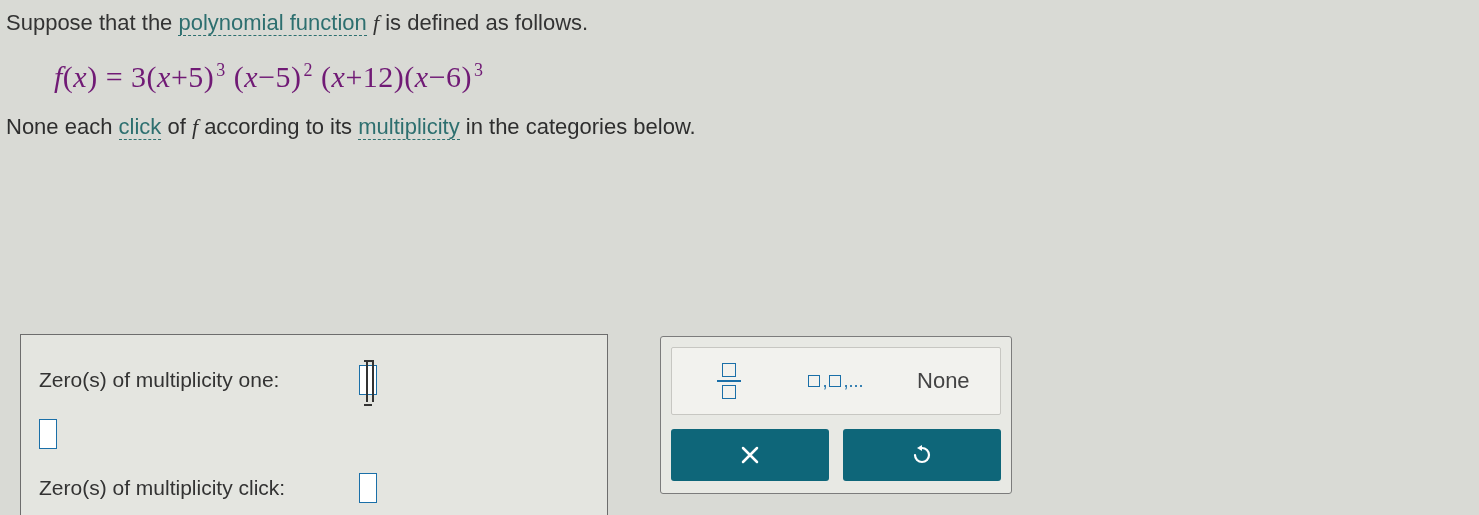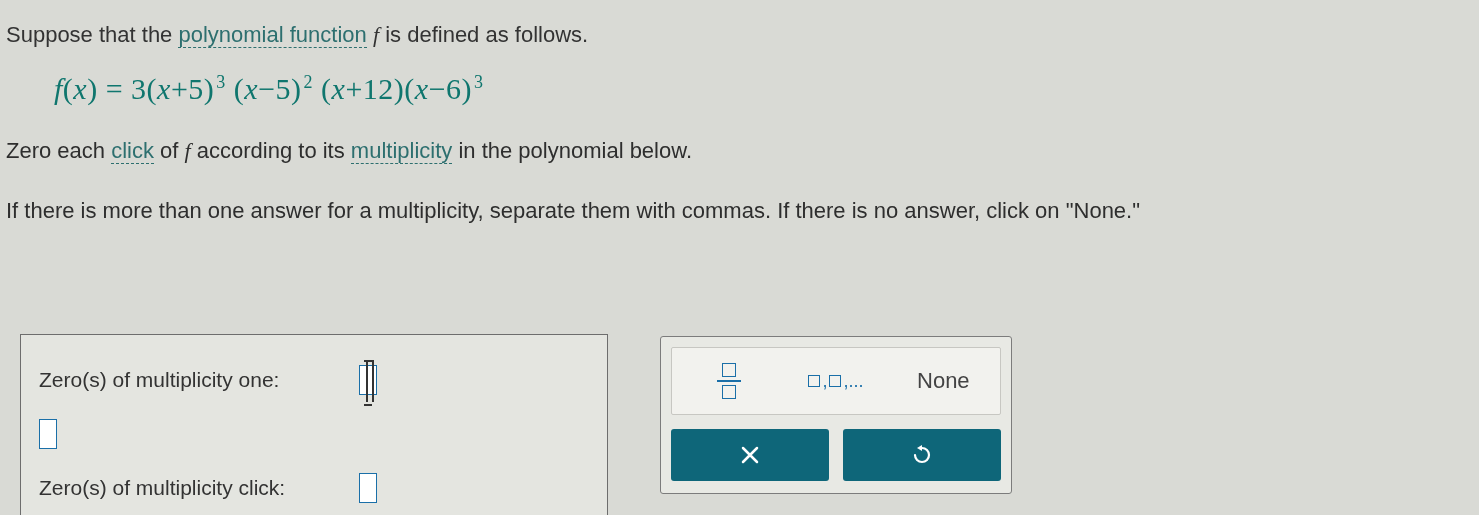--- a/index.html
+++ b/index.html
@@ -6,41 +6,41 @@
   body {
     font-family: Arial, Helvetica, sans-serif;
     background: #d9dad5;
     width: 1479px;
     height: 515px;
     color: #2e2e2e;
     overflow: hidden;
     position: relative;
   }
   .content {
-    padding: 20px 6px 0 6px;
+    padding: 8px 6px 0 6px;
   }
   .line1 {
     font-size: 22px;
     color: #333;
     margin-bottom: 24px;
     margin-top: 2px;
   }
   .link {
     color: #2d6f6f;
     text-decoration: none;
     border-bottom: 1px dashed #2d6f6f;
     padding-bottom: 0;
   }
   .ital { font-style: italic; font-family: 'Times New Roman', serif; }
   .equation {
     font-family: 'Times New Roman', serif;
     font-size: 30px;
     font-style: italic;
-    margin: 18px 0 32px 48px;
-    color: #0f766e;
+    margin: 18px 0 20px 48px;
+    color: #701a75;
     letter-spacing: 0.5px;
   }
   .equation sup { font-size: 18px; font-style: normal; vertical-align: super; margin-left:2px;}
   .equation .n { font-style: normal; }
   .line2 { font-size: 22px; margin-bottom: 34px; }
   .line3 { font-size: 22px; margin-bottom: 20px; }
 
   .answer-box {
     position: absolute;
     left: 20px;
@@ -149,24 +149,23 @@
 <div class="content">
   <p class="line1">
     <span>Suppose that the </span><a class="link">polynomial function</a><span> </span><span class="ital">f</span><span> is defined as follows.</span>
   </p>
 
   <div class="equation" title="f(x) = 3(x+5)^3 (x−5)^2 (x+12)(x−6)^3">
     f<span class="n">(</span>x<span class="n">) = 3(</span>x<span class="n">+5)</span><sup>3</sup> <span class="n">(</span>x<span class="n">−5)</span><sup>2</sup> <span class="n">(</span>x<span class="n">+12)(</span>x<span class="n">−6)</span><sup>3</sup>
   </div>
 
   <p class="line2">
-    <span>Zero each </span><a class="link">click</a><span> of </span><span class="ital">f</span><span> according to its </span><a class="link">multiplicity</a><span> in the polynomial below.</span>
+    <span>None each </span><a class="link">click</a><span> of </span><span class="ital">f</span><span> according to its </span><a class="link">multiplicity</a><span> in the categories below.</span>
   </p>
 
-  <p class="line3">If there is more than one answer for a multiplicity, separate them with commas. If there is no answer, click on "None."</p>
 </div>
 
 <div class="answer-box">
   <div class="ans-row">
     <span class="label">Zero(s) of multiplicity one:</span>
     <span class="slot cursor"></span>
   </div>
   <div class="ans-row">
     <span class="slot"></span>
   </div>

